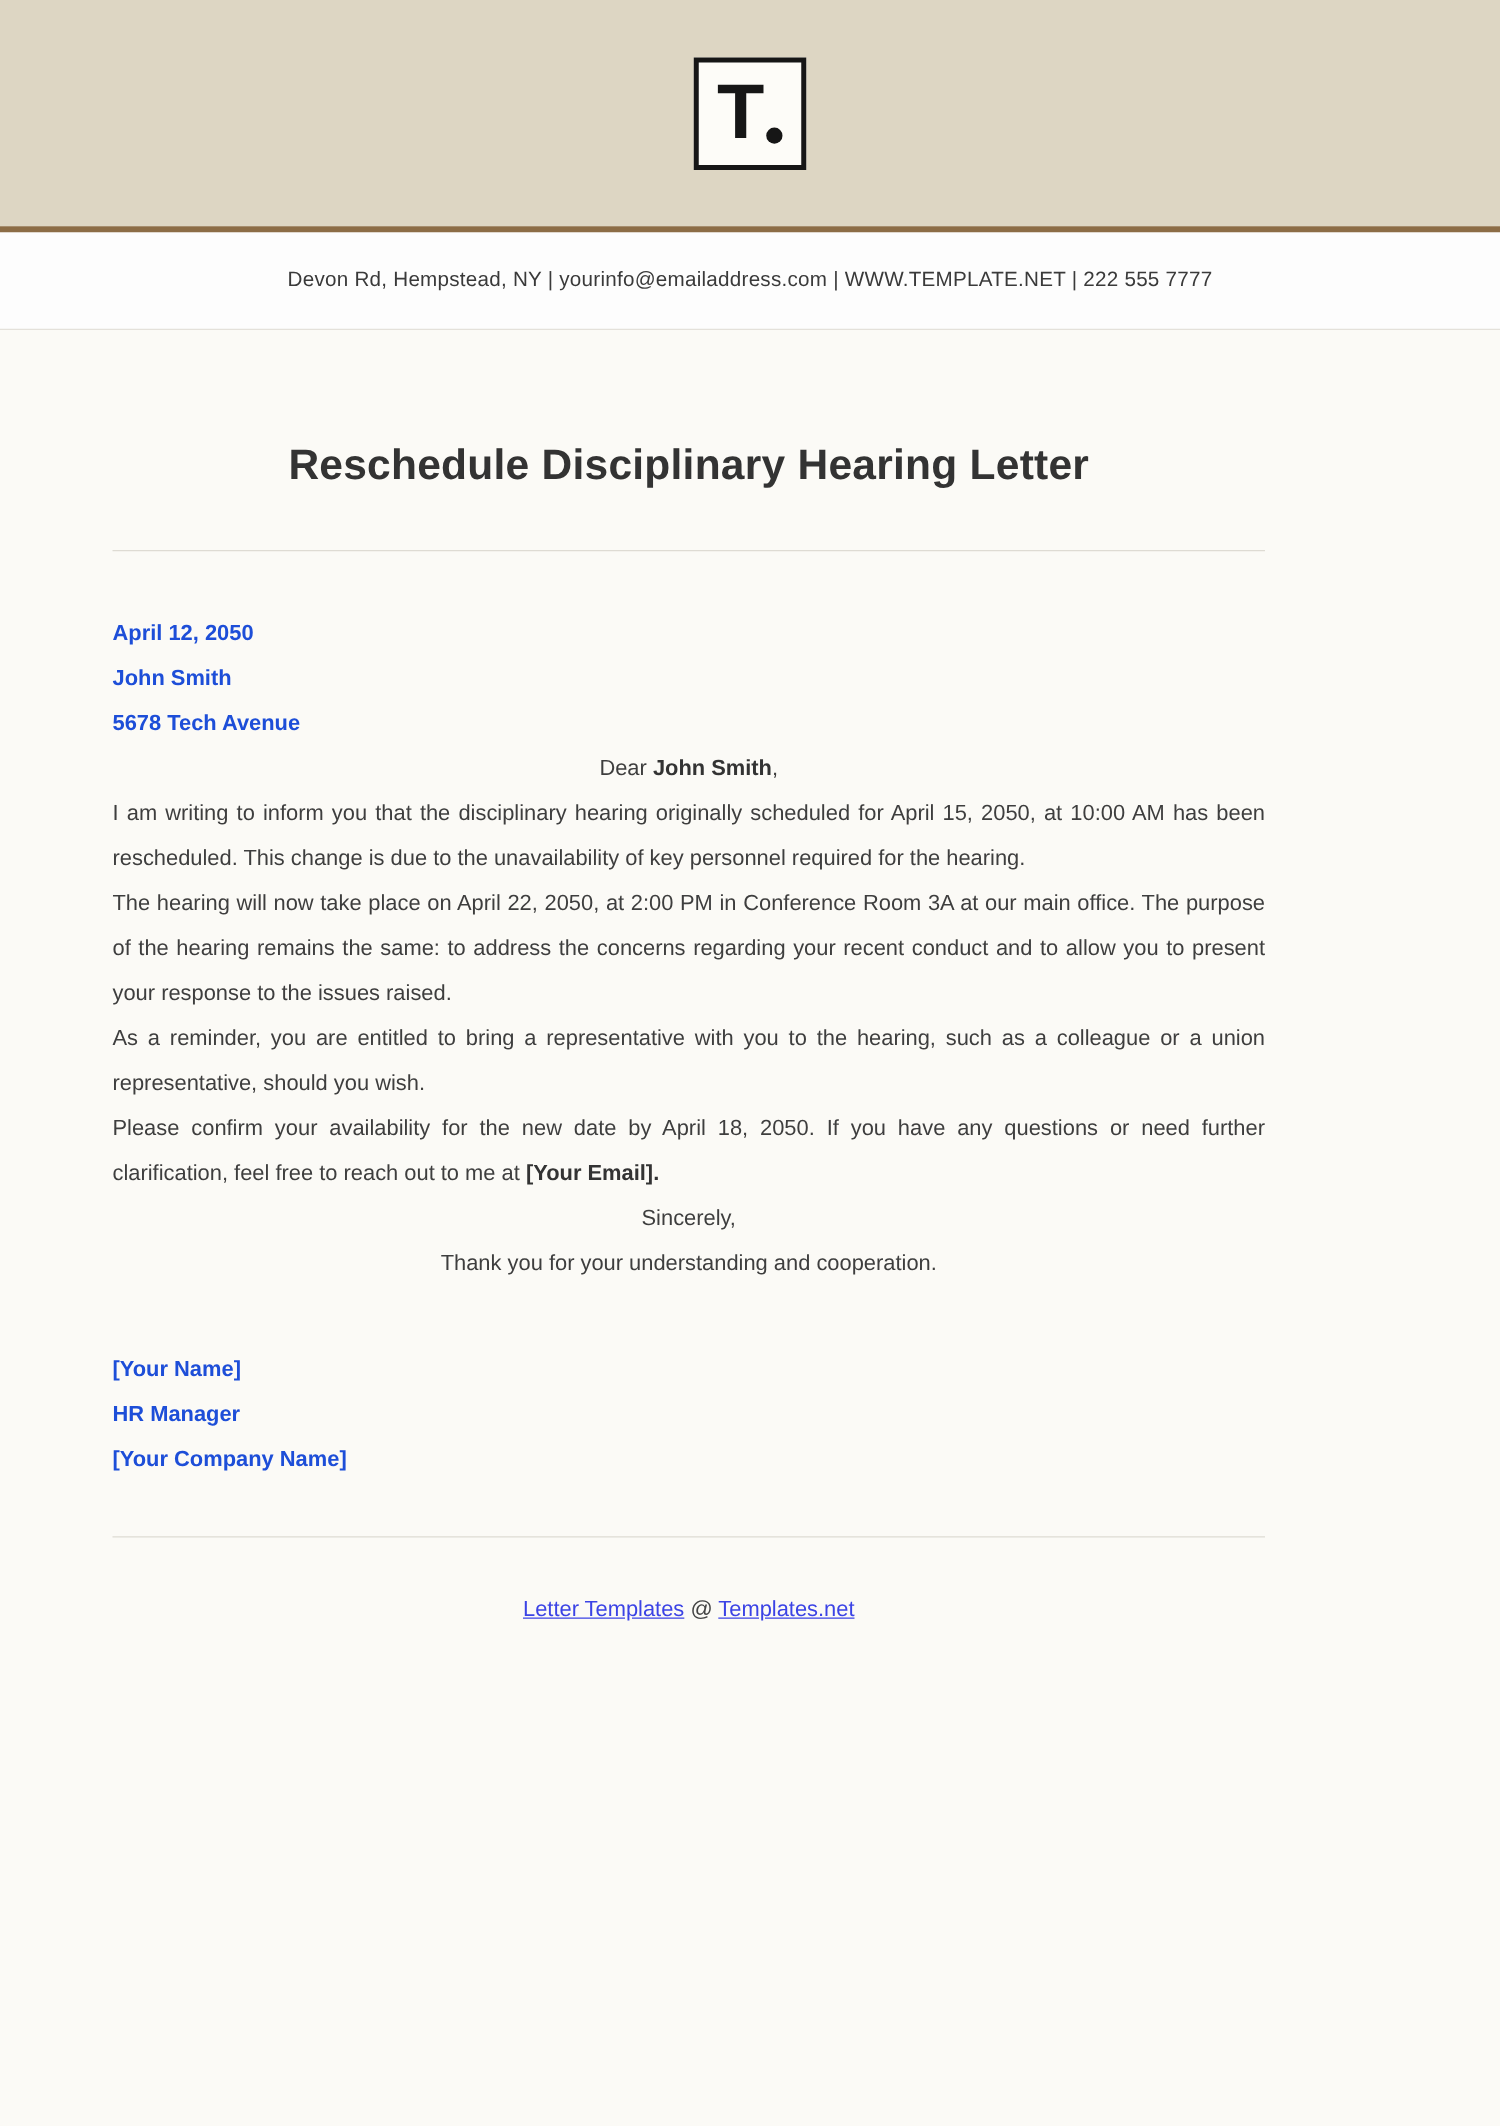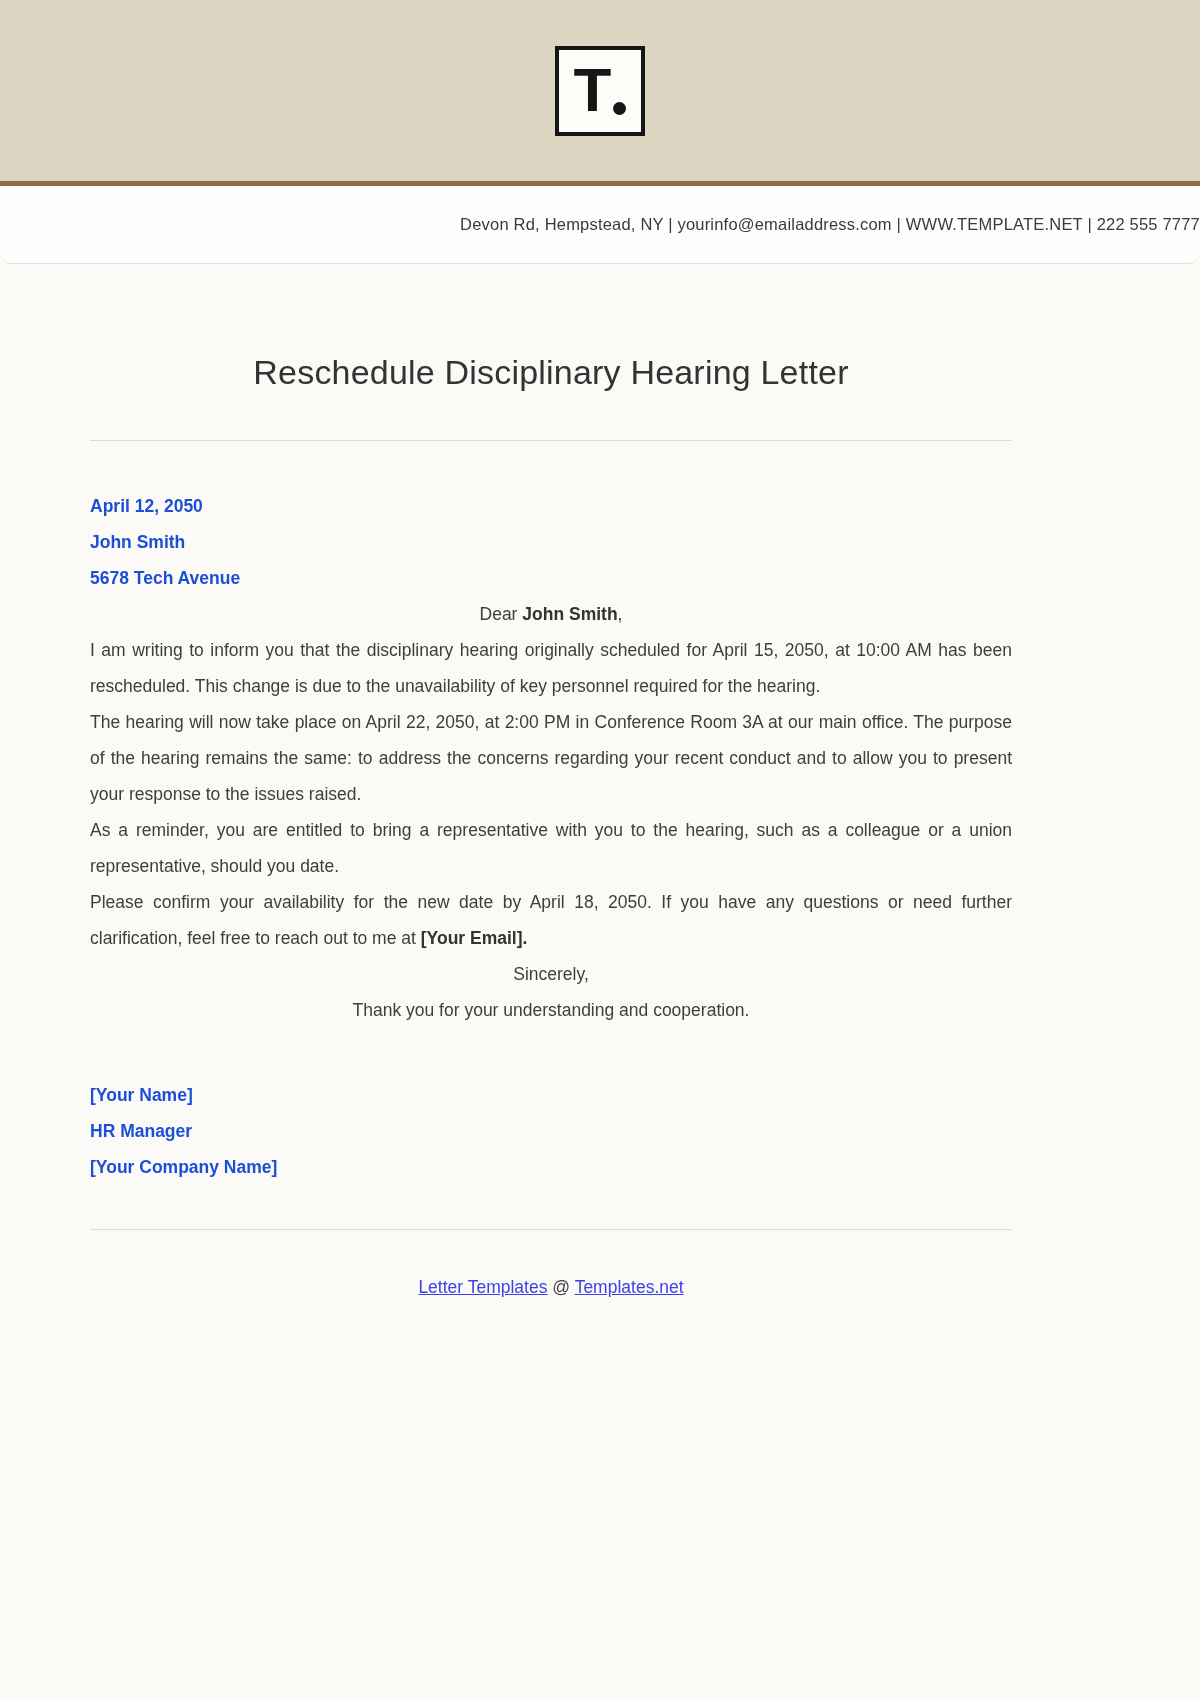--- a/index.html
+++ b/index.html
@@ -51,39 +51,38 @@
     margin-bottom: 1px;
   }
   .accent-line {
     height: 5px;
     background: #8c6d46;
   }
   .contact-bar {
     background: #fdfdfd;
     border-bottom: 1px solid #e4e1da;
     padding: 29px 0 29px;
-    text-align: right;
-    border-radius: 12px;
+    text-align: center;
   }
   .contact-bar span {
     font-size: 16.5px;
     color: #3a3a3a;
     letter-spacing: 0.2px;
   }
 
   
   .content {
     margin-left: 90px;
     width: 922px;
   }
   .title {
     margin-top: 86px;
     font-size: 34px;
     line-height: 44px;
-    font-weight: 400;
+    font-weight: 700;
     text-align: center;
     color: #333333;
     letter-spacing: 0.2px;
   }
   .divider {
     border: none;
     border-top: 1px solid #dedbd3;
     margin-top: 46px;
   }
   .letter {
@@ -150,21 +149,21 @@
       <div class="bold-line">April 12, 2050</div>
       <div class="bold-line">John Smith</div>
       <div class="bold-line">5678 Tech Avenue</div>
 
       <p class="line"><span>Dear </span><b>John Smith</b><span>,</span></p>
 
       <p>I am writing to inform you that the disciplinary hearing originally scheduled for April 15, 2050, at 10:00 AM has been rescheduled. This change is due to the unavailability of key personnel required for the hearing.</p>
 
       <p>The hearing will now take place on April 22, 2050, at 2:00 PM in Conference Room 3A at our main office. The purpose of the hearing remains the same: to address the concerns regarding your recent conduct and to allow you to present your response to the issues raised.</p>
 
-      <p>As a reminder, you are entitled to bring a representative with you to the hearing, such as a colleague or a union representative, should you date.</p>
+      <p>As a reminder, you are entitled to bring a representative with you to the hearing, such as a colleague or a union representative, should you wish.</p>
 
       <p><span>Please confirm your availability for the new date by April 18, 2050. If you have any questions or need further clarification, feel free to reach out to me at </span><b>[Your Email].</b></p>
 
       <p class="line">Sincerely,</p>
 
       <p class="line">Thank you for your understanding and cooperation.</p>
 
       <div class="signature">
         <div class="bold-line">[Your Name]</div>
         <div class="bold-line">HR Manager</div>

